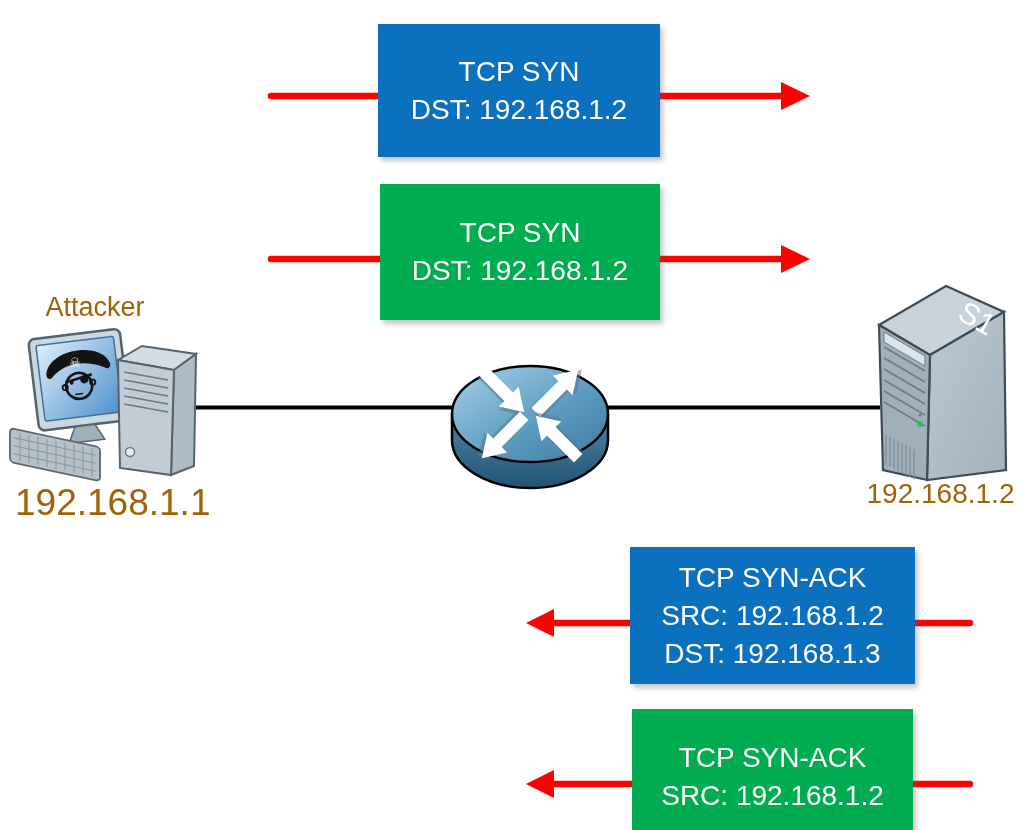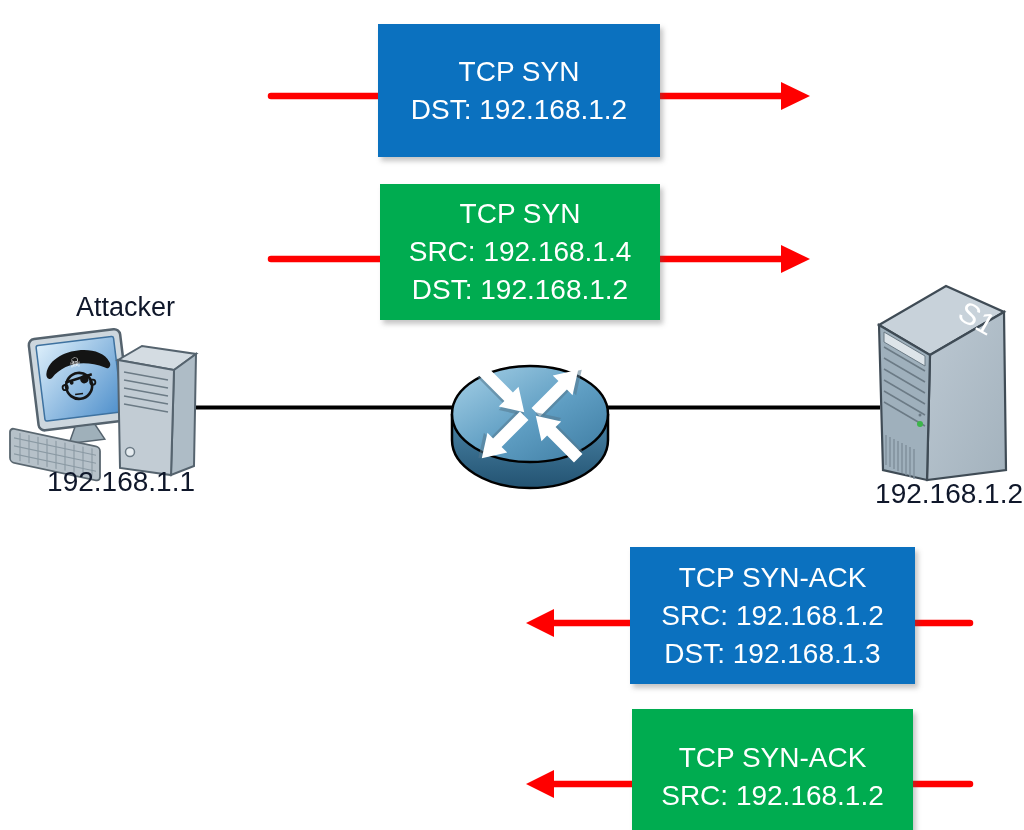--- a/index.html
+++ b/index.html
@@ -12,21 +12,21 @@
   .node-svg{position:absolute;z-index:2;}
   .pkt{
     position:absolute;z-index:2;color:#fff;text-align:center;
     font-size:28px;line-height:38px;
     display:flex;flex-direction:column;justify-content:center;
     box-shadow:3px 4px 5px rgba(90,90,90,.35);
   }
   .pkt.blue{background:#0B71BF;}
   .pkt.green{background:#00AC50;}
   .lbl{
-    position:absolute;z-index:2;color:#0f172a;font-size:27px;text-align:right;
+    position:absolute;z-index:2;color:#a16207;font-size:27px;text-align:center;
     white-space:nowrap;
   }
 </style>
 </head>
 <body>
 
 <div class="canvas">
 
   <svg class="layer" width="1024" height="830" viewBox="0 0 1024 830">
 
@@ -50,21 +50,20 @@
     </g>
   </svg>
 
   <div class="pkt blue" style="left:378px;top:2px;width:282px;height:133px">
     <div>TCP SYN</div>
     <div>DST: 192.168.1.2</div>
   </div>
 
   <div class="pkt green" style="left:380px;top:162px;width:280px;height:136px">
     <div>TCP SYN</div>
-    <div>SRC: 192.168.1.4</div>
     <div>DST: 192.168.1.2</div>
   </div>
 
   <div class="pkt blue" style="left:630px;top:525px;width:285px;height:137px">
     <div>TCP SYN-ACK</div>
     <div>SRC: 192.168.1.2</div>
     <div>DST: 192.168.1.3</div>
   </div>
 
   <div class="pkt green" style="left:632px;top:687px;width:281px;height:136px">
@@ -124,21 +123,21 @@
           <line x1="37" y1="3" x2="37" y2="31"></line>
         <line x1="46" y1="3" x2="46" y2="31"></line>
           <line x1="55" y1="3" x2="55" y2="31"></line>
         <line x1="64" y1="3" x2="64" y2="31"></line>
           <line x1="73" y1="3" x2="73" y2="31"></line>
         <line x1="82" y1="3" x2="82" y2="31"></line>
       </g>
     </g>
   </svg>
 
-  <div class="lbl" style="left:15px;top:444px;width:180px;font-size:28px">192.168.1.1</div>
+  <div class="lbl" style="left:15px;top:460px;width:180px;font-size:37px">192.168.1.1</div>
 
   <svg class="node-svg" style="left:448px;top:334px" width="164" height="136" viewBox="0 0 164 136">
     <defs>
       <linearGradient id="rtop" x1="0" y1="0" x2="1" y2="1">
         <stop offset="0" stop-color="#A8D2E8"></stop>
           <stop offset="0.55" stop-color="#5E9DC2"></stop>
           <stop offset="1" stop-color="#3C7AA0"></stop>
       </linearGradient>
       <linearGradient id="rside" x1="0" y1="0" x2="0" y2="1">
         <stop offset="0" stop-color="#4C86A8"></stop>

